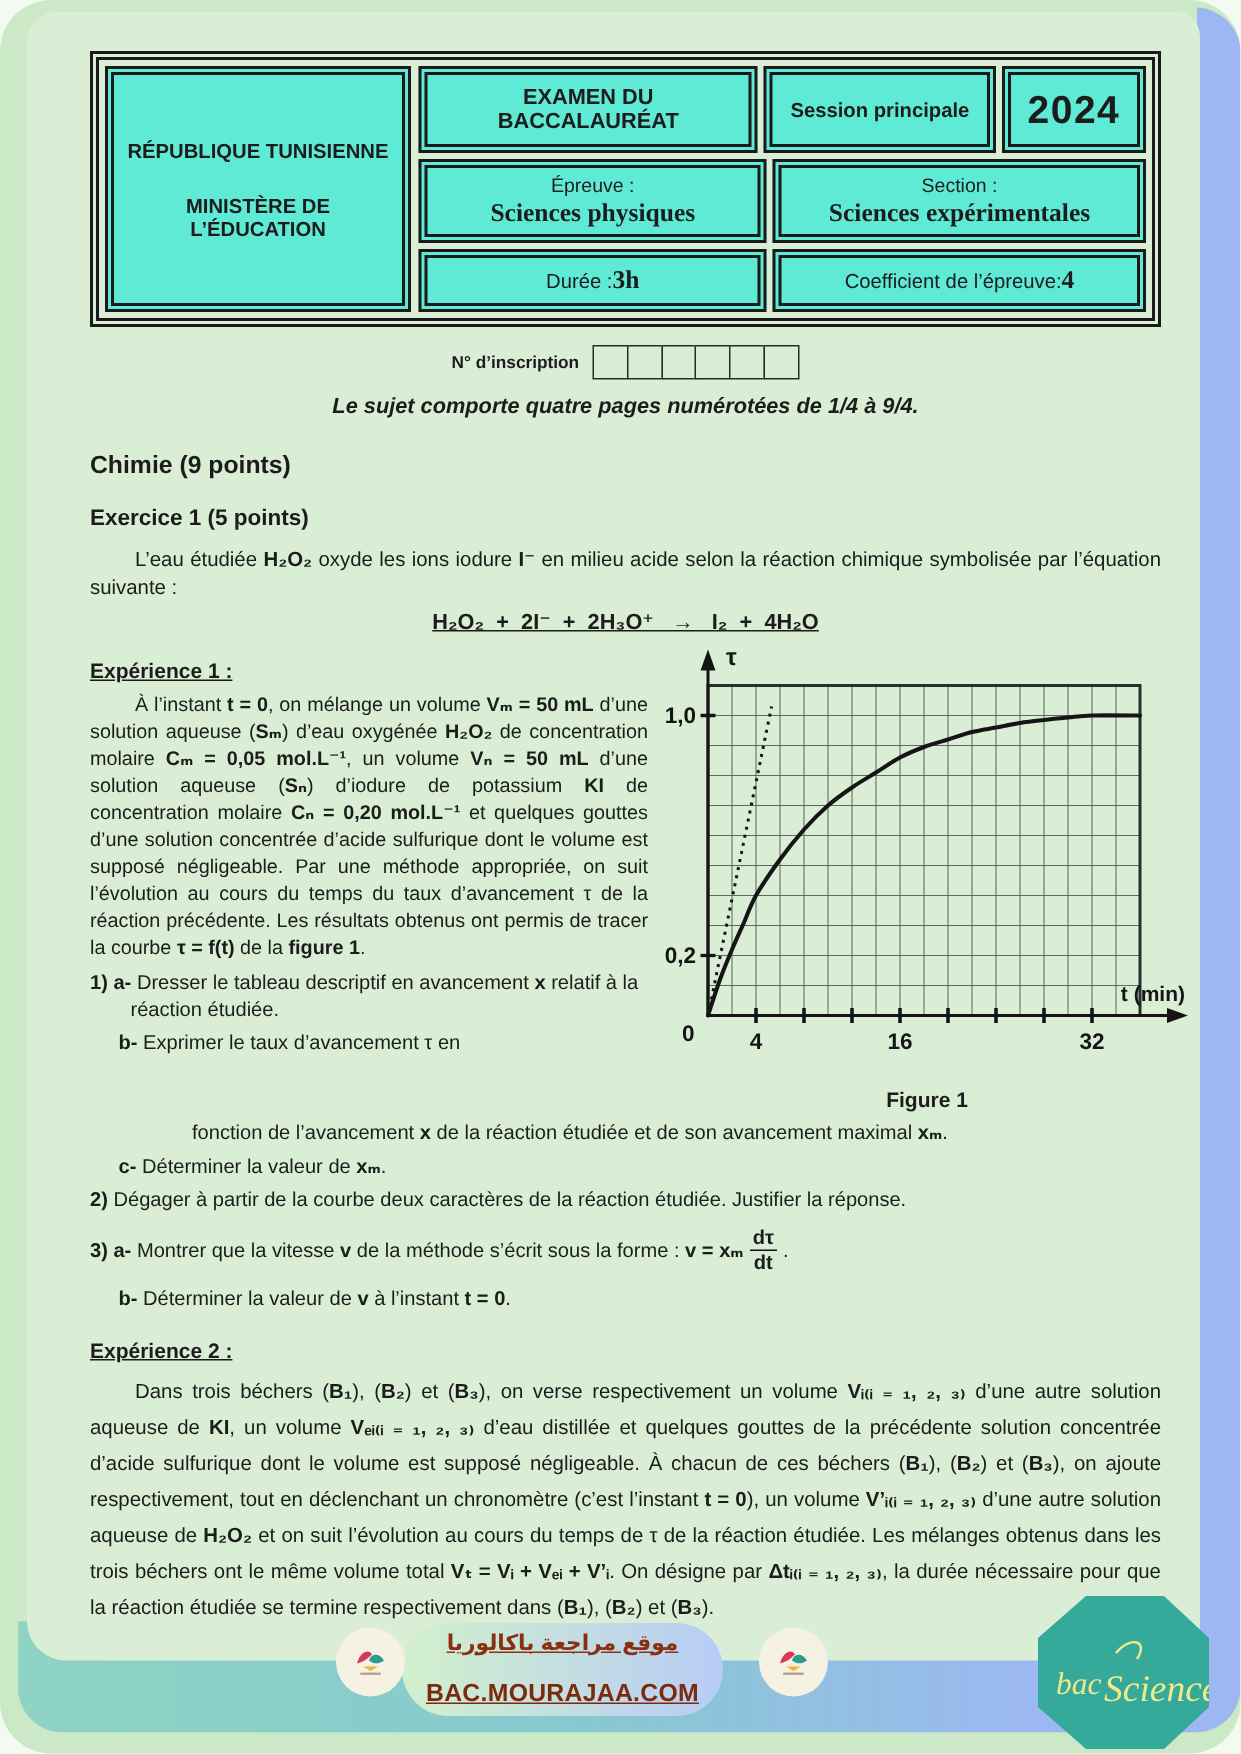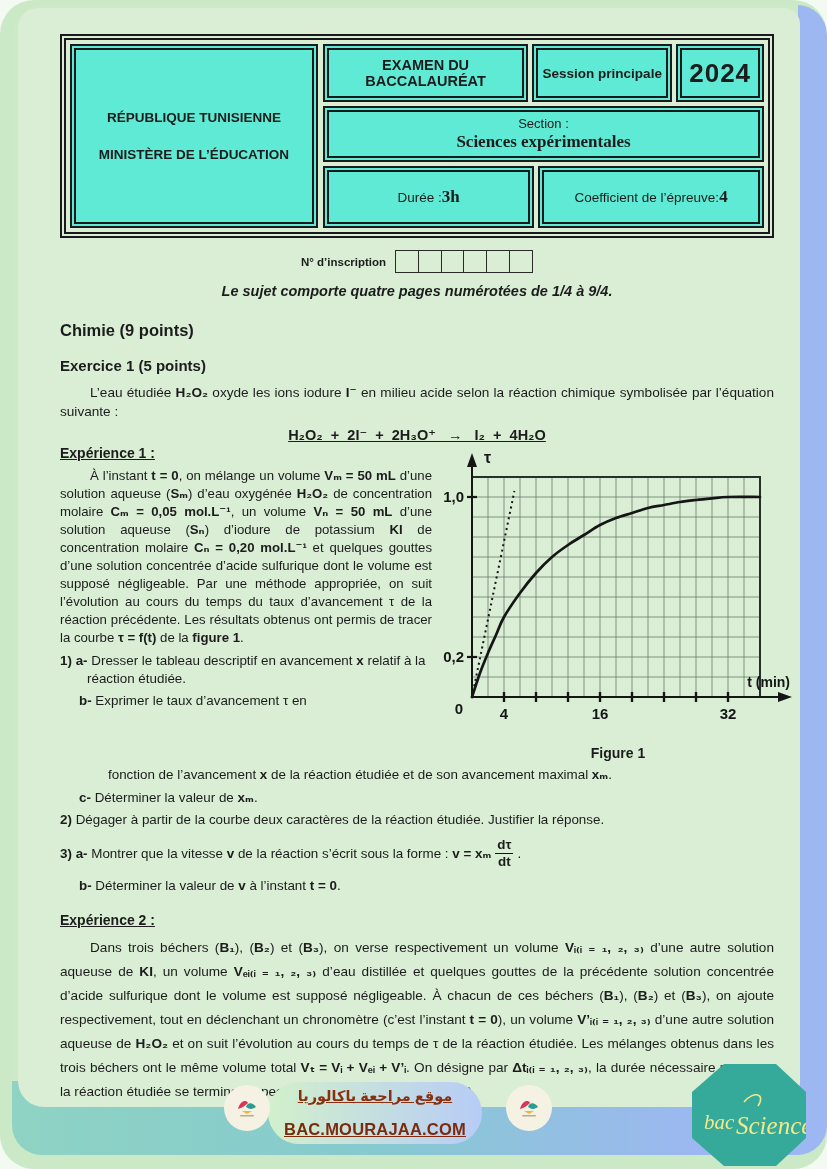--- a/index.html
+++ b/index.html
@@ -14,59 +14,59 @@
     background-repeat:no-repeat;
     background-size:100% 100%, 100% 74px, 100% 100%;
     background-position:0 0, 0 100%, 0 0; }
   .page { position:absolute; left:18px; top:8px; right:27px; bottom:62px;
     background:#d9eed5; border-radius:20px 16px 24px 26px;
     padding:26px 26px 0 42px; }
 
   
   .htable { display:flex; gap:5px; border:6px double #1a1a1a; padding:4px; background:#d9eed5; }
   .hcell { border:6px double #1a1a1a; display:flex; flex-direction:column; align-items:center; justify-content:center; text-align:center; background:#5eead4; }
-  .h-left { width:248px; gap:22px; padding:10px 4px; font-weight:bold; font-size:13.5px; }
+  .h-left { width:204px; gap:22px; padding:10px 4px; font-weight:bold; font-size:13.5px; }
   .h-right { flex:1; display:flex; flex-direction:column; gap:4px; }
   .hrow { display:flex; gap:4px; }
   .c-examtitle { flex:1.55; font-weight:bold; font-size:14.5px; padding:7px 2px; }
   .c-session { flex:1.05; font-weight:bold; font-size:13.5px; }
   .c-year { flex:0.62; font-weight:bold; font-size:26px; letter-spacing:1px; }
   .c-epreuve, .c-section { flex:1; padding:4px 2px; font-size:13px; }
   .c-epreuve { flex:0.93; }
   .serifval { font-family:"Liberation Serif","DejaVu Serif",serif; font-weight:bold; font-size:17px; margin-top:1px; }
-  .c-duree, .c-coeff { flex:1; padding:15px 2px; font-size:13.5px; flex-direction:row; gap:0; }
+  .c-duree, .c-coeff { flex:1; padding:5px 2px; font-size:13.5px; flex-direction:row; gap:0; }
   .c-duree { flex:0.93; }
   .inlineserif { font-family:"Liberation Serif","DejaVu Serif",serif; font-weight:bold; font-size:17px; }
 
   
   .insc-row { display:flex; justify-content:center; align-items:center; gap:10px; margin-top:12px; }
   .insc-label { font-weight:bold; font-size:11.5px; }
   .insc-boxes { display:flex; }
   .insc-box { width:24px; height:23px; border:1.2px solid #2a2a2a; margin-left:-1.2px; background:#d9eed5; }
 
   .subject-note { text-align:center; font-weight:bold; font-style:italic; font-size:14.5px; margin-top:10px; }
 
   .sec-title { font-weight:bold; font-size:16.5px; margin-top:22px; }
   .ex-title { font-weight:bold; font-size:15px; margin-top:17px; }
 
   .para { font-size:13.6px; line-height:18.5px; text-align:justify; margin-top:10px; }
   .indent1 { text-indent:30px; }
   .equation { text-align:center; font-weight:bold; font-size:14.5px; margin-top:6px; white-space:pre-wrap;text-decoration:underline; }
   .temp-line { font-size:13.6px; margin-top:9px; }
 
   
-  .exp-head { font-weight:bold; font-size:14px; text-decoration:underline; }
+  .exp-head { font-weight:bold; font-size:14px; text-decoration:underline; margin-top:14px; }
   .cols { display:flex; margin-top:2px; }
   .col-text { width:372px; flex:0 0 372px; }
   .col-text .para { font-size:13.2px; line-height:18px; margin-top:6px; }
   .col-fig { flex:1; display:flex; flex-direction:column; align-items:center; padding-top:2px; }
   .q { font-size:13.4px; line-height:17.5px; margin-top:5px; }
   .q-hang { padding-left:27px; text-indent:-27px; }
   .q-ind { margin-left:19px; }
-  .q-cont { margin-left:48px; }
+  .q-cont { margin-left:68px; }
   .figcaption { font-weight:bold; font-size:14px; margin-top:2px; }
   .frac { display:inline-block; vertical-align:middle; text-align:center; font-weight:bold; line-height:1.1; margin:0 4px; font-size:13.4px; }
   .frac .num { display:block; border-bottom:1.5px solid #111; padding:0 2px 1px; }
   .frac .den { display:block; padding-top:1px; }
   .q3a { margin-top:9px; }
   .q3b { margin-top:7px; }
 
   .exp2-para { font-size:13.6px; line-height:24px; text-align:justify; margin-top:8px; }
 
   .st-b { font-weight:bold; }
@@ -95,20 +95,24 @@
         <div>RÉPUBLIQUE TUNISIENNE</div>
         <div>MINISTÈRE DE L’ÉDUCATION</div>
       </div>
       <div class="h-right">
         <div class="hrow">
           <div class="hcell c-examtitle">EXAMEN DU BACCALAURÉAT</div>
           <div class="hcell c-session">Session principale</div>
           <div class="hcell c-year">2024</div>
         </div>
         <div class="hrow">
+          <div class="hcell c-epreuve">
+            <div>Épreuve :</div>
+            <div class="serifval">Sciences physiques</div>
+          </div>
           <div class="hcell c-section">
             <div>Section :</div>
             <div class="serifval">Sciences expérimentales</div>
           </div>
         </div>
         <div class="hrow">
           <div class="hcell c-duree">
             <span>Durée :</span>
             <span class="inlineserif">3h</span>
           </div>
@@ -207,21 +211,21 @@
             <line x1="40" y1="250" x2="82.4" y2="44" stroke="#151515" stroke-width="2" stroke-dasharray="2 3.5"></line>
           </svg>
         <div class="figcaption">Figure 1</div>
       </div>
     </div>
 
     <div class="q q-cont"><span>fonction de l’avancement </span><span class="st-b">x</span><span> de la réaction étudiée et de son avancement maximal </span><span class="st-b">xₘ</span><span>.</span></div>
     <div class="q q-ind"><span class="st-b">c-</span><span> Déterminer la valeur de </span><span class="st-b">xₘ</span><span>.</span></div>
     <div class="q"><span class="st-b">2)</span><span> Dégager à partir de la courbe deux caractères de la réaction étudiée. Justifier la réponse.</span></div>
     <div class="q q3a">
-      <span><span class="st-b">3) a-</span><span> Montrer que la vitesse </span><span class="st-b">v</span><span> de la réaction s’écrit sous la forme : </span><span class="st-b">v = xₘ</span></span><span class="frac"><span class="num">dτ</span><span class="den">dt</span></span><span>.</span>
+      <span><span class="st-b">3) a-</span><span> Montrer que la vitesse </span><span class="st-b">v</span><span> de la méthode s’écrit sous la forme : </span><span class="st-b">v = xₘ</span></span><span class="frac"><span class="num">dτ</span><span class="den">dt</span></span><span>.</span>
     </div>
     <div class="q q-ind q3b"><span class="st-b">b-</span><span> Déterminer la valeur de </span><span class="st-b">v</span><span> à l’instant </span><span class="st-b">t = 0</span><span>.</span></div>
 
     <div class="exp-head" style="margin-top:18px;">Expérience 2 :</div>
     <div class="exp2-para indent1"><span>Dans trois béchers (</span><span class="st-b">B₁</span><span>), (</span><span class="st-b">B₂</span><span>) et (</span><span class="st-b">B₃</span><span>), on verse respectivement un volume </span><span class="st-b">Vᵢ₍ᵢ ₌ ₁, ₂, ₃₎</span><span> d’une autre solution aqueuse de </span><span class="st-b">KI</span><span>, un volume </span><span class="st-b">Vₑᵢ₍ᵢ ₌ ₁, ₂, ₃₎</span><span> d’eau distillée et quelques gouttes de la précédente solution concentrée d’acide sulfurique dont le volume est supposé négligeable. À chacun de ces béchers (</span><span class="st-b">B₁</span><span>), (</span><span class="st-b">B₂</span><span>) et (</span><span class="st-b">B₃</span><span>), on ajoute respectivement, tout en déclenchant un chronomètre (c’est l’instant </span><span class="st-b">t = 0</span><span>), un volume </span><span class="st-b">V’ᵢ₍ᵢ ₌ ₁, ₂, ₃₎</span><span> d’une autre solution aqueuse de </span><span class="st-b">H₂O₂</span><span> et on suit l’évolution au cours du temps de τ de la réaction étudiée. Les mélanges obtenus dans les trois béchers ont le même volume total </span><span class="st-b">Vₜ = Vᵢ + Vₑᵢ + V’ᵢ</span><span>. On désigne par </span><span class="st-b">Δtᵢ₍ᵢ ₌ ₁, ₂, ₃₎</span><span>, la durée nécessaire pour que la réaction étudiée se termine respectivement dans (</span><span class="st-b">B₁</span><span>), (</span><span class="st-b">B₂</span><span>) et (</span><span class="st-b">B₃</span><span>).</span></div>
   </div>
 
   <div class="badge badge-l">
     <svg width="30" height="30" viewBox="0 0 30 30">
       <path d="M6 16 C8 8, 14 6, 16 10 C13 13, 10 15, 6 16 Z" fill="#d8365a"></path>

